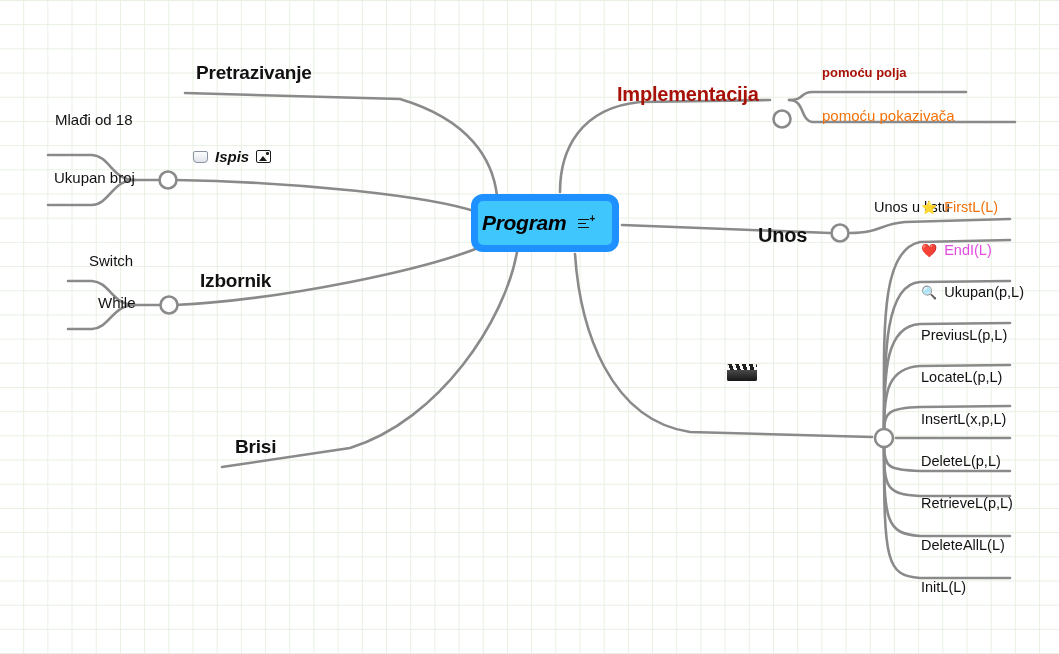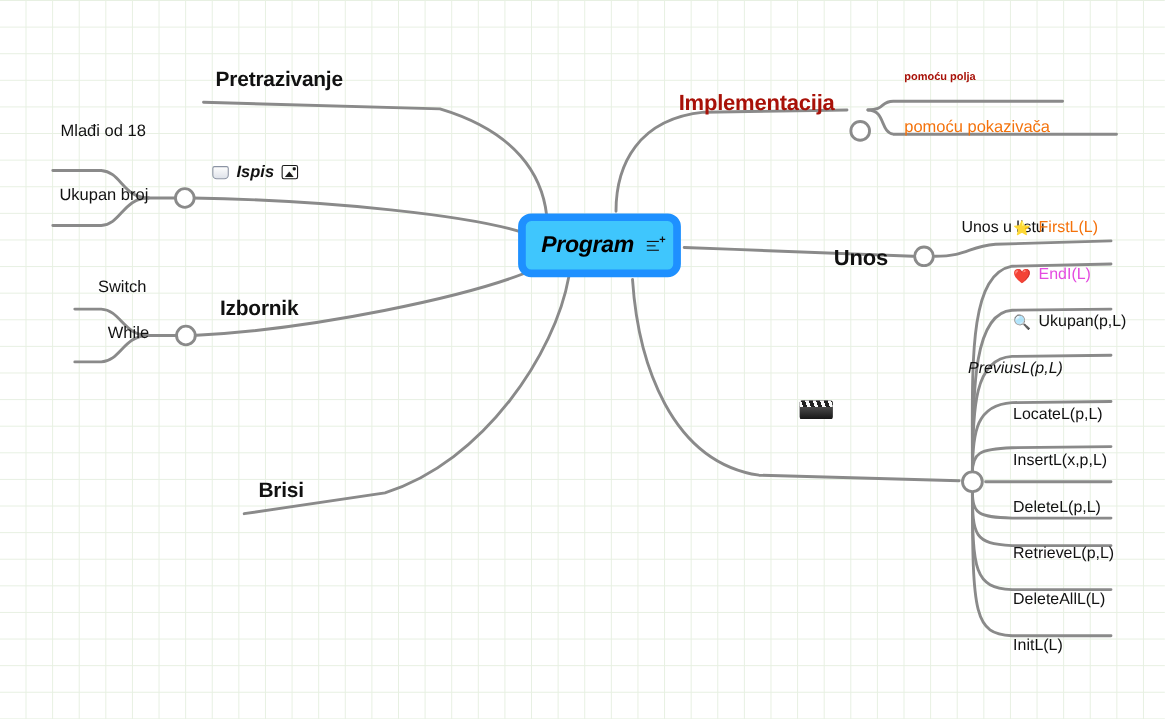--- a/index.html
+++ b/index.html
@@ -57,21 +57,21 @@
     top: 194px;
     width: 148px;
     height: 58px;
     box-sizing: border-box;
     border: 7px solid #1e90ff;
     background: #3fc6fd;
     border-radius: 12px;
     display: flex;
     align-items: center;
     justify-content: flex-start;
-    padding-left: 14px;
+    padding-left: 4px;
     cursor: pointer;
   }
   #central-node .central-text {
     font-size: 21px;
     font-weight: bold;
     font-style: italic;
     color: #000;
     letter-spacing: -0.3px;
   }
   .note-icon {
@@ -263,21 +263,21 @@
   </div>
 
   <div class="node lbl-bold" style="left:235px; top:437px;">
     <span>Brisi</span>
   </div>
 
   <div class="node lbl-bold c-red" style="left:617px; top:84px; font-size:20px;">
     <span>Implementacija</span>
   </div>
 
-  <div class="node c-red" style="left:822px; top:66px; font-weight:bold; font-size:10px;">
+  <div class="node c-red" style="left:822px; top:66px; font-weight:bold; font-size:13px;">
     <span>pomoću polja</span>
   </div>
 
   <div class="node c-orange" style="left:822px; top:108px; font-weight:normal; font-size:15px;">
     <span>pomoću pokazivača</span>
   </div>
 
   <div class="node lbl-bold" style="left:758px; top:197px; font-size:20px;margin-top:28px;">
     <span>Unos</span>
   </div>
@@ -299,21 +299,21 @@
   <div class="node row-inline c-magenta" style="left:921px; top:243px; font-size:14.5px;">
     <span class="icon-heart">❤️</span>
     <span>EndI(L)</span>
   </div>
 
   <div class="node row-inline" style="left:921px; top:285px; font-size:14.5px;">
     <span class="icon-search">🔍</span>
     <span>Ukupan(p,L)</span>
   </div>
 
-  <div class="node lbl-small" style="left:880px; top:328px;font-style:italic;">
+  <div class="node lbl-small" style="left:921px; top:328px;">
     <span>PreviusL(p,L)</span>
   </div>
 
   <div class="node lbl-small" style="left:921px; top:370px;">
     <span>LocateL(p,L)</span>
   </div>
 
   <div class="node lbl-small" style="left:921px; top:412px;">
     <span>InsertL(x,p,L)</span>
   </div>

